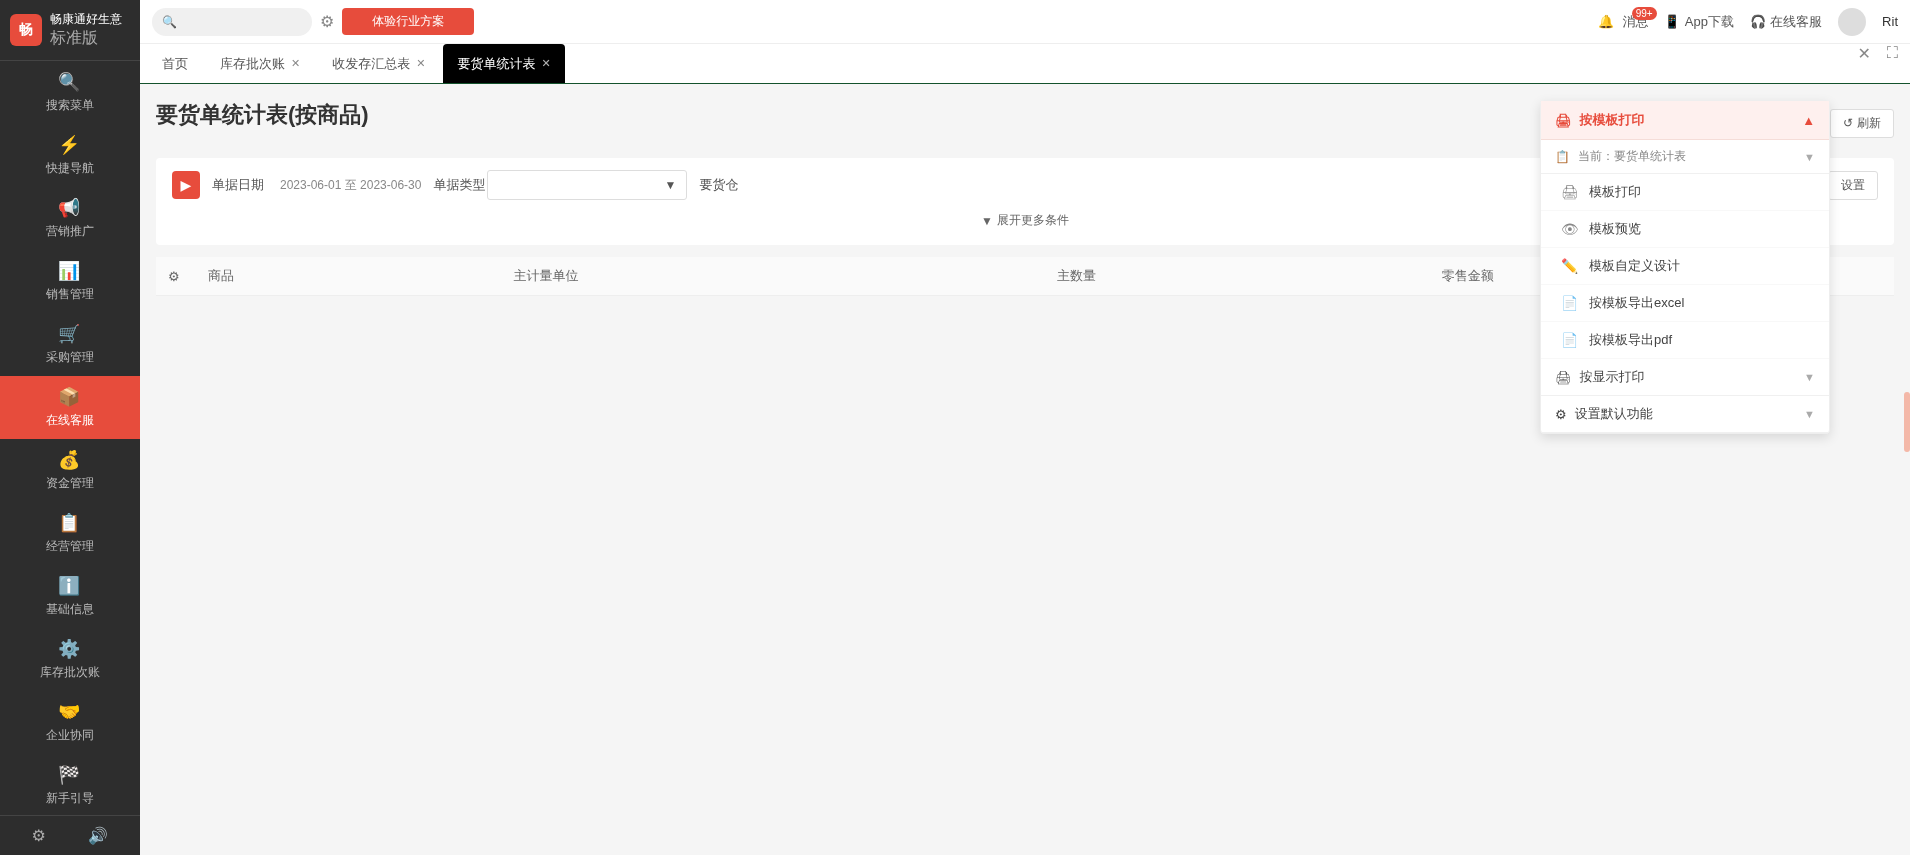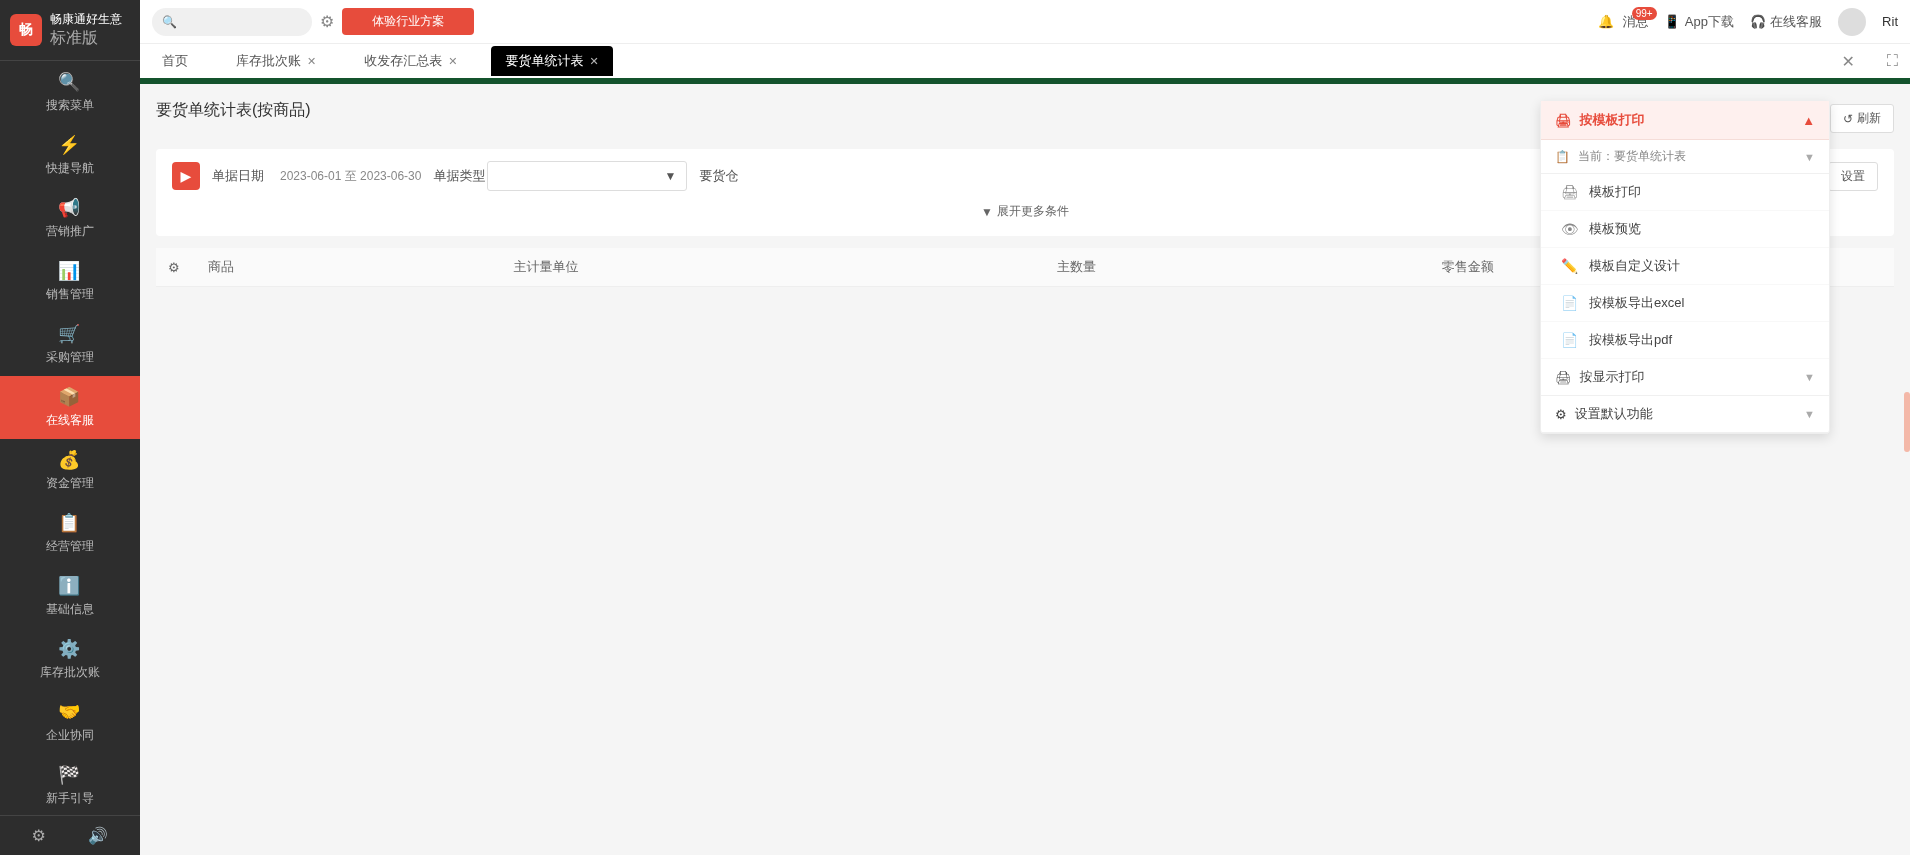--- a/index.html
+++ b/index.html
@@ -85,24 +85,23 @@
       font-size: 10px; padding: 1px 4px; min-width: 16px; text-align: center;
     }
     .header-icon { cursor: pointer; display: flex; align-items: center; gap: 4px; font-size: 13px; }
     .avatar { width: 28px; height: 28px; background: #ddd; border-radius: 50%; }
 
     
     .tabs-bar {
       height: 40px;
       background: #fff;
       display: flex;
-      align-items: center;
       padding: 0 8px;
-      border-bottom: 6px solid #14532d;
-      gap: 20px;
+      border-bottom: 1px solid #14532d;
+      gap: 4px;
     }
     .tab {
       padding: 6px 14px;
       font-size: 13px;
       cursor: pointer;
       color: #555;
       border-radius: 4px 4px 0 0;
       display: flex; align-items: center; gap: 6px;
     }
     .tab.active { background: #000000; color: #fff; }
@@ -111,21 +110,21 @@
 
     
     .page-content {
       flex: 1; background: #f5f5f5; overflow: auto; padding: 0;
       position: relative;
     }
 
     .content-inner { padding: 16px; }
 
     .page-title {
-      font-size: 16px; font-weight: normal; color: #333;
+      font-size: 22px; font-weight: bold; color: #333;
       margin-bottom: 16px;
     }
 
     
     .filter-section {
       background: #fff; border-radius: 4px; padding: 12px 16px;
       margin-bottom: 12px;
     }
     .filter-row {
       display: flex; align-items: center; gap: 12px; flex-wrap: wrap;

